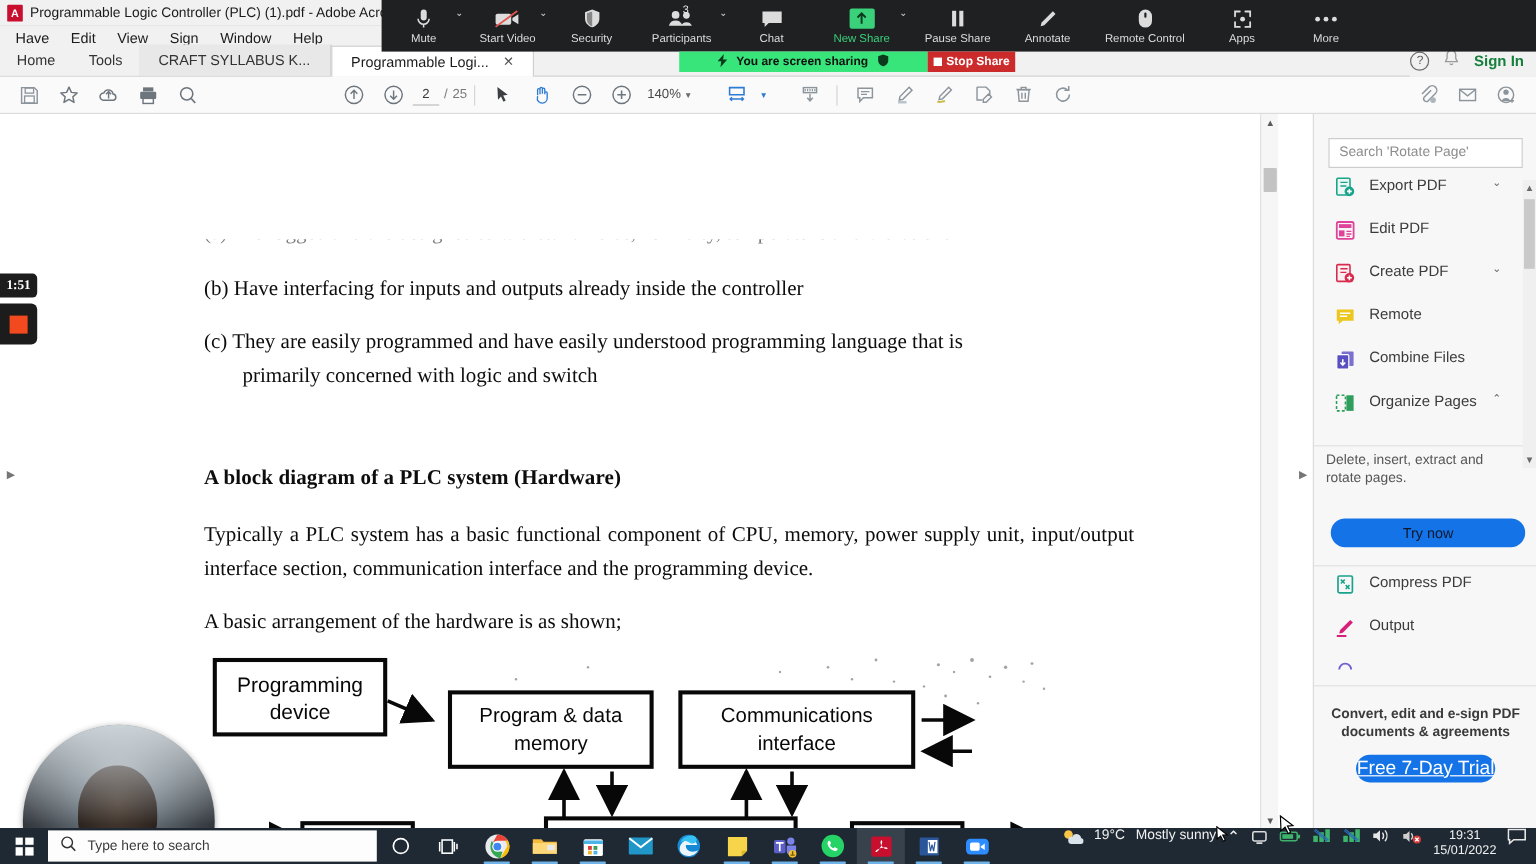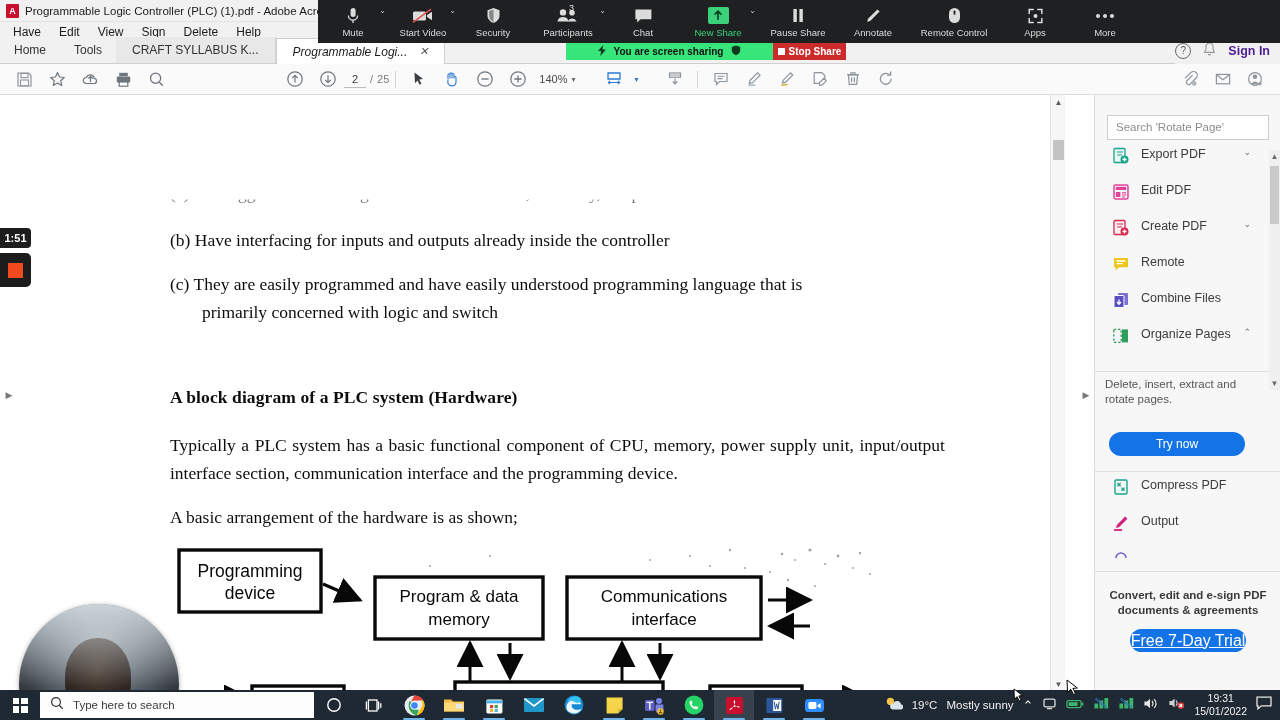--- a/index.html
+++ b/index.html
@@ -44,29 +44,29 @@
   .tab {
     height: 26px; padding: 0 16px; display: flex; align-items: center;
     font-size: 12px; color: #333; background: #e8e8e8;
     border-right: 1px solid #d4d4d4; white-space: nowrap;
   }
   .tab.plain { background: #f1f1f1; border-right: none; padding: 0 14px; }
   .tab.active {
     background: #ffffff; color: #1b1b1b;
     border-left: 1px solid #cfcfcf; border-right: 1px solid #cfcfcf;
     border-top: 1px solid #cfcfcf;
-    position: relative; top: 1px; font-style: italic;
+    position: relative; top: 1px;
   }
   .tab-close { margin-left: 12px; font-size: 11px; color: #555; }
   .acro-signin {
     position: absolute; right: 0; top: 38px; height: 26px;
     display: flex; align-items: center; gap: 12px; padding-right: 10px;
     background: #f1f1f1;
   }
-  .signin-txt { font-size: 12.5px; color: #4c1d95; font-weight: 600; }
+  .signin-txt { font-size: 12.5px; color: #15803d; font-weight: 600; }
   .circ-icon {
     width: 16px; height: 16px; border: 1.2px solid #6b6b6b; border-radius: 50%;
     font-size: 10px; line-height: 14px; text-align: center; color: #5a5a5a;
   }
 
   .acro-toolbar {
     position: absolute; left: 0; top: 64px; width: 1280px; height: 31px;
     background: #fafafa; border-bottom: 1px solid #dcdcdc;
     display: flex; align-items: center;
   }
@@ -186,22 +186,22 @@
   }
   .ricon { width: 18px; height: 18px; flex: none; }
   .ricon svg { display: block; }
 
   .rdivider { position: absolute; left: 0; width: 186px; height: 1px; background: #e0e0e0; }
   .rdesc {
     position: absolute; left: 10px; top: 282px; width: 150px;
     font-size: 11.5px; color: #555; line-height: 15px;
   }
   .trybtn {
-    position: absolute; left: 14px; top: 337px; width: 136px; height: 24px;
-    background: #1473e6; border-radius: 12px; color: #ffffff;
+    position: absolute; left: 14px; top: 337px; width: 162px; height: 24px;
+    background: #1473e6; border-radius: 12px; color: #0f172a;
     font-size: 12px; display: flex; align-items: center; justify-content: center;
   }
   .rlist2 { position: absolute; left: 0; top: 383px; width: 186px; height: 110px; overflow: hidden; }
   .rfooter {
     position: absolute; left: 0; bottom: 13px; width: 186px; height: 108px;
     background: #f7f7f7; border-top: 1px solid #e0e0e0;
   }
   .rfoot-txt {
     position: absolute; left: 10px; top: 16px; width: 166px;
     text-align: center; font-size: 11.5px; font-weight: bold;
@@ -259,21 +259,21 @@
     width: 73px; background: #cc2b2b; display: flex; align-items: center;
     justify-content: center; gap: 4px; color: #fff; font-size: 10px;
     font-weight: bold;
   }
   .stop-sq { width: 7px; height: 7px; background: #fff; }
 
   
   .rec-timer {
     position: absolute; left: 0; top: 228px; width: 31px; height: 20px;
     background: #1c1c1c; border-radius: 0 4px 4px 0;
-    color: #fff; font-family: Liberation Sans, sans-serif; font-size: 11px;
+    color: #fff; font-family: Liberation Serif, serif; font-size: 11px;
     font-weight: bold; display: flex; align-items: center; justify-content: center;
   }
   .rec-btn {
     position: absolute; left: 0; top: 253px; width: 31px; height: 34px;
     background: #1c1c1c; border-radius: 0 5px 5px 0;
     display: flex; align-items: center; justify-content: center;
   }
   .rec-sq { width: 15px; height: 15px; background: #f2491f; }
 
   
@@ -295,21 +295,21 @@
     width: 40px; height: 30px; display: flex; align-items: center;
     justify-content: center; position: relative;
   }
   .tb-app.active { background: #37424d; }
   .tb-app .bar {
     position: absolute; bottom: 0; left: 9px; width: 22px; height: 2.5px;
     background: #6fb3e8; border-radius: 1px;
   }
   .tray {
     position: absolute; right: 0; bottom: 0; height: 30px; display: flex;
-    align-items: center; gap: 9px; padding-right: 8px; color: #eaeaea;
+    gap: 9px; padding-right: 8px; color: #eaeaea;
   }
   .tray-txt { font-size: 11.5px; color: #f0f0f0; white-space: nowrap; }
   .clock { font-size: 10.5px; line-height: 13px; color: #f0f0f0; text-align: center; }
   .cursor-arrow { position: absolute; left: 1066px; top: 679px; }
   .cursor-arrow2 { position: absolute; left: 1013px; top: 688px; }
 </style>
 </head>
 <body>
 
 <div id="app">
@@ -322,21 +322,21 @@
       <div class="win-ctrl">☐</div>
       <div class="win-ctrl close">✕</div>
     </div>
   </div>
 
   <div class="acro-menubar">
     <div class="menu-item">Have</div>
     <div class="menu-item">Edit</div>
     <div class="menu-item">View</div>
     <div class="menu-item">Sign</div>
-    <div class="menu-item">Delete</div>
+    <div class="menu-item">Window</div>
     <div class="menu-item">Help</div>
   </div>
 
   <div class="acro-tabbar">
     <div class="tab plain">Home</div>
     <div class="tab plain">Tools</div>
     <div class="tab">
       <span>CRAFT SYLLABUS K...</span>
     </div>
     <div class="tab active">

